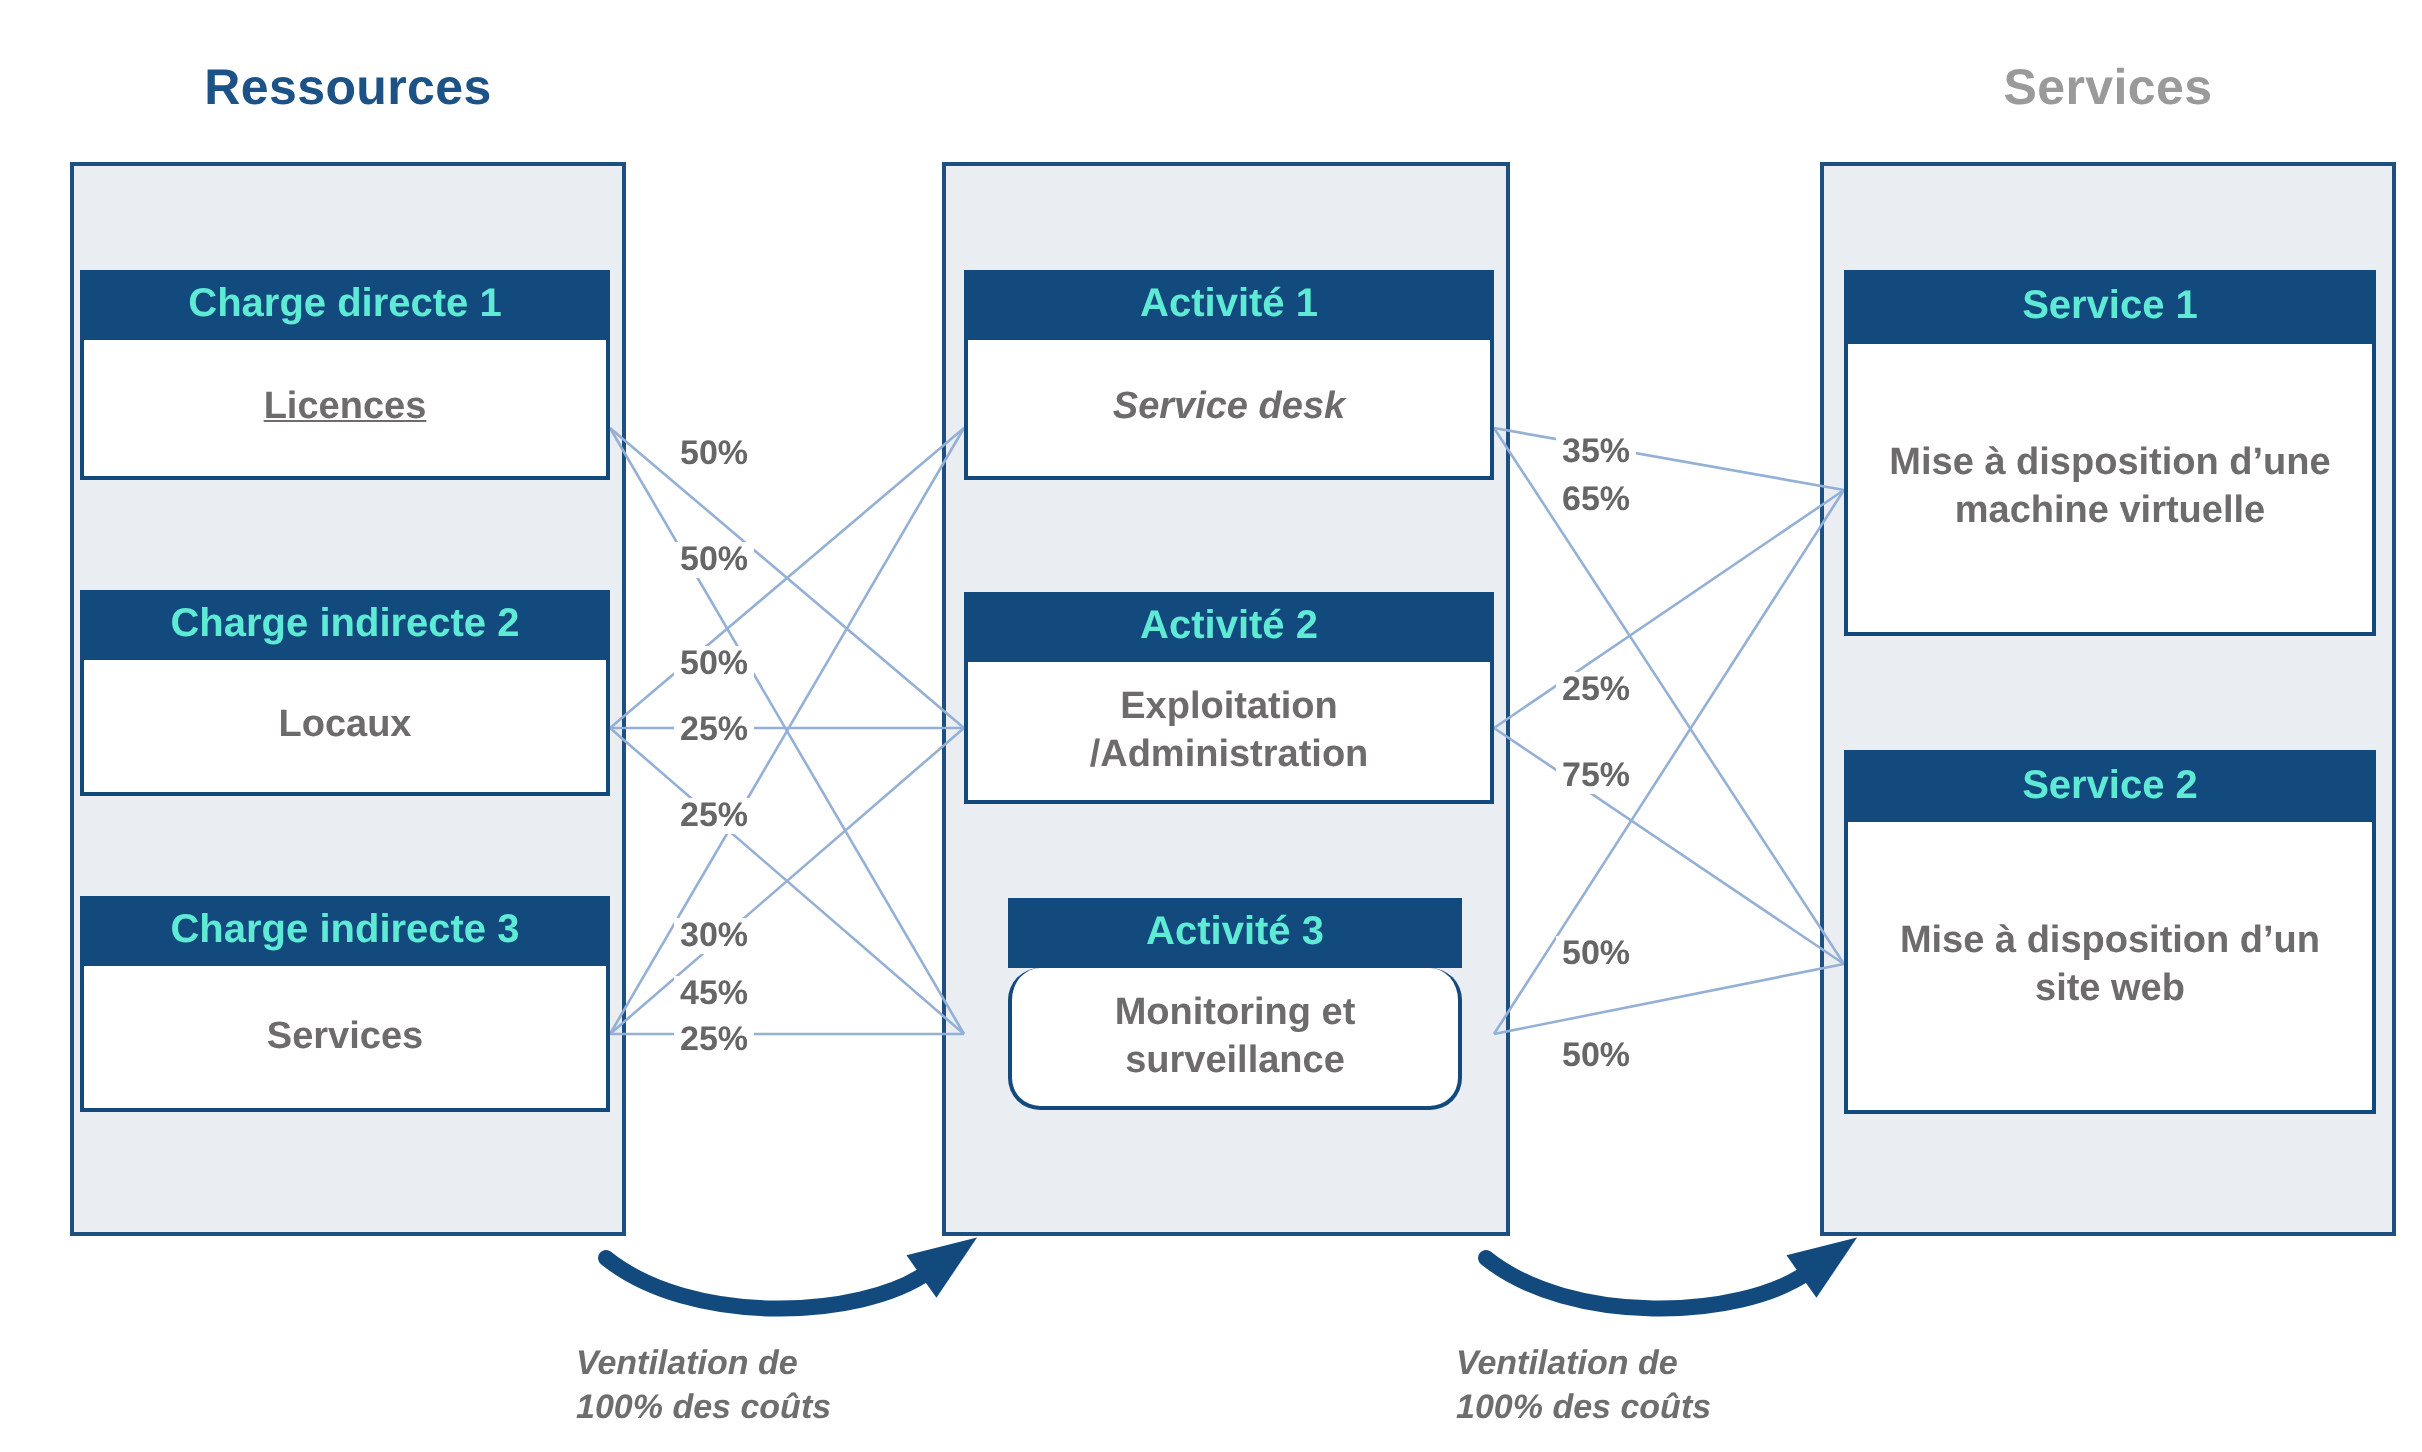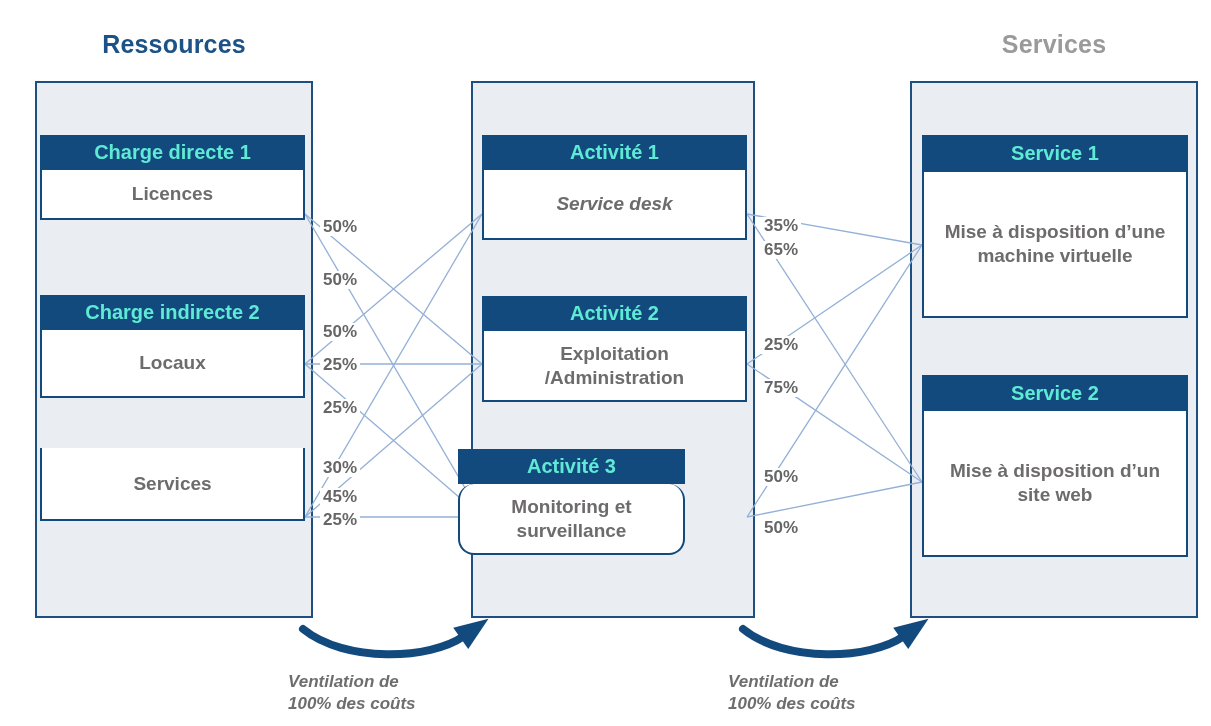--- a/index.html
+++ b/index.html
@@ -31,32 +31,32 @@
     background:#134a7e;color:#5eead4;font-weight:bold;font-size:20px;
     text-align:center;display:flex;align-items:center;justify-content:center;
   }
   .box .bd{
     background:#ffffff;border:2px solid #134a7e;border-top:none;box-sizing:border-box;
     color:#6d6b6b;font-weight:bold;font-size:19px;line-height:24px;text-align:center;
     display:flex;align-items:center;justify-content:center;padding:2px 8px;
   }
   .bd.italic{font-style:italic;}
   
-  .b-r1{left:40px;top:135px;width:265px;} .b-r1 .hd{height:35px;} .b-r1 .bd{height:50px;}
+  .b-r1{left:40px;top:135px;width:265px;} .b-r1 .hd{height:35px;} .b-r1 .bd{height:70px;text-decoration:underline;}
   .b-r2{left:40px;top:295px;width:265px;} .b-r2 .hd{height:35px;} .b-r2 .bd{height:68px;}
   .b-r3{left:40px;top:448px;width:265px;} .b-r3 .hd{height:35px;} .b-r3 .bd{height:73px;}
   .b-a1{left:482px;top:135px;width:265px;} .b-a1 .hd{height:35px;} .b-a1 .bd{height:70px;}
   .b-a2{left:482px;top:296px;width:265px;} .b-a2 .hd{height:35px;} .b-a2 .bd{height:71px;}
-  .b-a3{left:458px;top:449px;width:227px;} .b-a3 .hd{height:35px;} .b-a3 .bd{height:71px;border-radius:16px;}
+  .b-a3{left:504px;top:449px;width:227px;} .b-a3 .hd{height:35px;} .b-a3 .bd{height:71px;border-radius:16px;}
   .b-s1{left:922px;top:135px;width:266px;} .b-s1 .hd{height:37px;} .b-s1 .bd{height:146px;}
   .b-s2{left:922px;top:375px;width:266px;} .b-s2 .hd{height:36px;} .b-s2 .bd{height:146px;}
   
   .pct{
     position:absolute;z-index:4;background:#ffffff;color:#666666;
-    font-weight:bold;font-size:17px;line-height:18px;padding:0 3px;
+    font-weight:bold;font-size:17px;line-height:18px;padding:0 3px;margin-left:17px;
   }
   .ra0{left:320px;top:218px;} .ra1{left:320px;top:271px;} .ra2{left:320px;top:323px;}
   .ra3{left:320px;top:356px;} .ra4{left:320px;top:399px;} .ra5{left:320px;top:459px;}
   .ra6{left:320px;top:488px;} .ra7{left:320px;top:511px;}
   .as0{left:761px;top:217px;} .as1{left:761px;top:241px;} .as2{left:761px;top:336px;}
   .as3{left:761px;top:379px;} .as4{left:761px;top:468px;} .as5{left:761px;top:519px;}
   
   .caption{
     position:absolute;top:671px;width:200px;text-align:left;z-index:4;
     color:#6e6e6e;font-weight:bold;font-style:italic;font-size:17px;line-height:22px;
@@ -106,20 +106,21 @@
 
   <div class="box b-r1">
     <div class="hd">Charge directe 1</div>
     <div class="bd">Licences</div>
   </div>
   <div class="box b-r2">
     <div class="hd">Charge indirecte 2</div>
     <div class="bd">Locaux</div>
   </div>
   <div class="box b-r3">
+    <div class="hd">Charge indirecte 3</div>
     <div class="bd">Services</div>
   </div>
 
   <div class="box b-a1">
     <div class="hd">Activité 1</div>
     <div class="bd italic">Service desk</div>
   </div>
   <div class="box b-a2">
     <div class="hd">Activité 2</div>
     <div class="bd">Exploitation /Administration</div>

